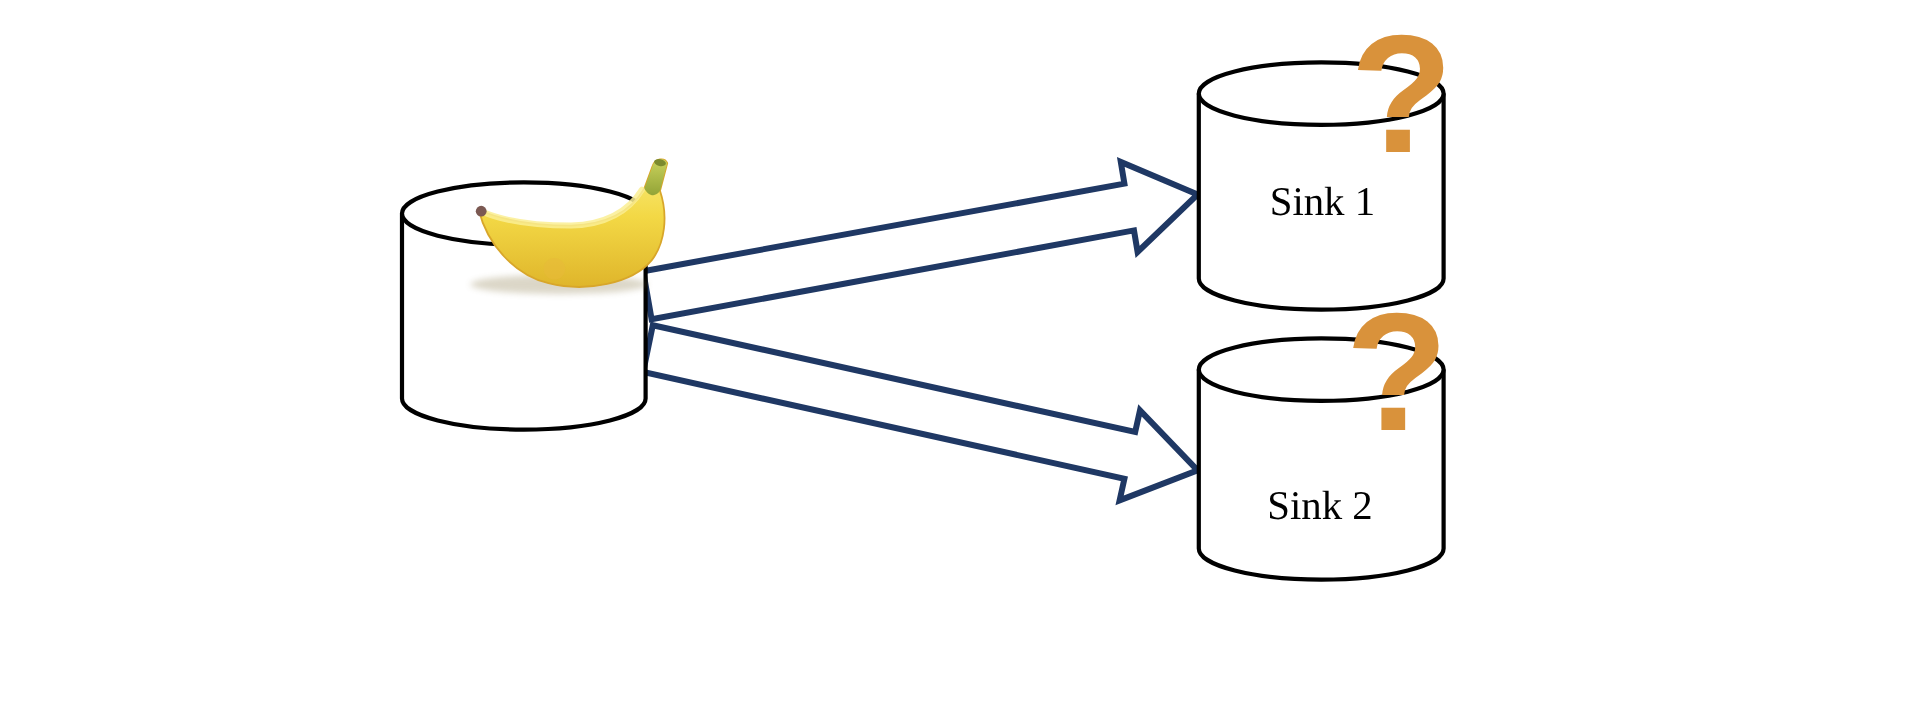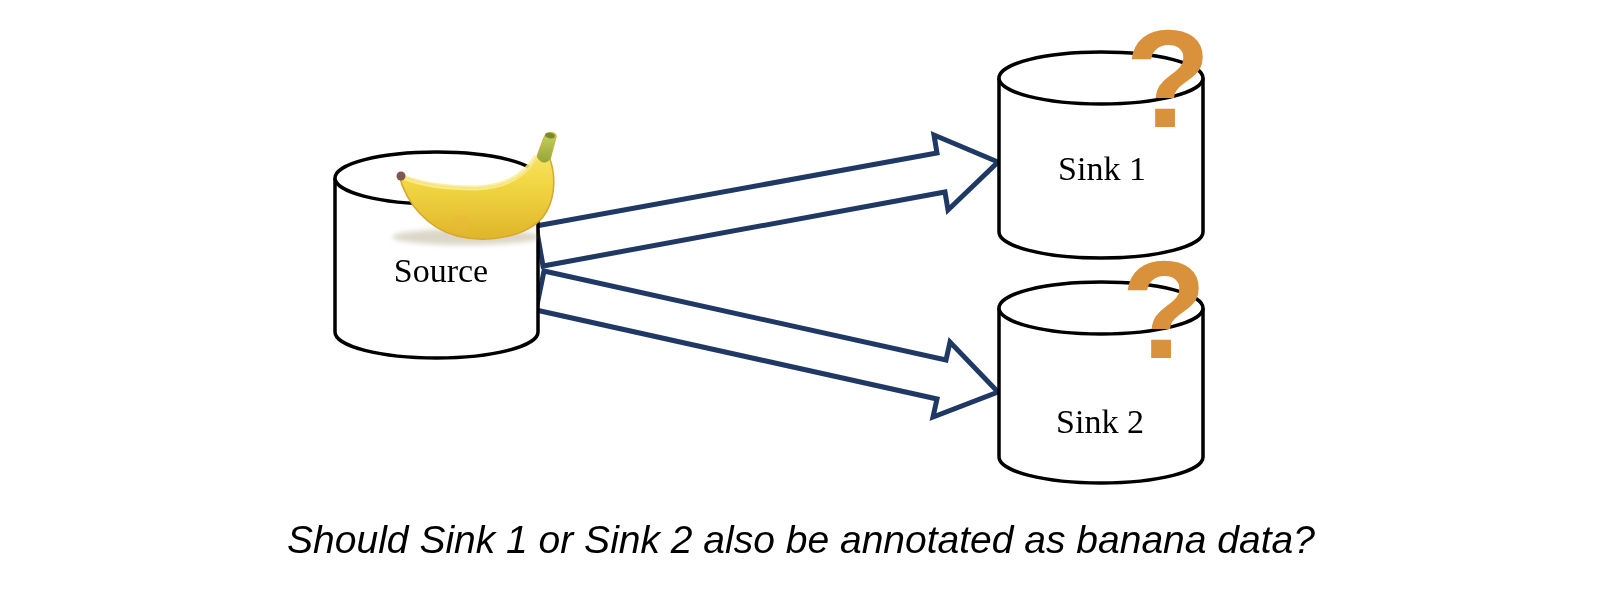--- a/index.html
+++ b/index.html
@@ -89,18 +89,16 @@
       <path d="M 401 176 C 421 185, 448 188, 476 188 C 505 187, 524 176, 535 158" fill="none" stroke="#FAEF93" stroke-width="5" stroke-linecap="round" opacity="0.85"></path>
       <path d="M 537 157 L 544 138 C 546 132, 554 131, 556 136 L 550 159 C 546 165, 540 163, 537 157 Z" fill="url(#stemGrad)"></path>
       <ellipse cx="550" cy="135.5" rx="5" ry="2.8" fill="#7C8A2E" transform="rotate(12 550 135.5)"></ellipse>
       <circle cx="401" cy="176" r="4.5" fill="#7B5952"></circle>
     </g>
 
     <text class="qmark" x="1168" y="127" fill="#D9923B">?</text>
     <text class="qmark" x="1164" y="358" fill="#D9923B">?</text>
   </svg>
 
-  <div class="lbl" style="left:441px; top:271px;">Source</div>
   <div class="lbl" style="left:1102px; top:169px;">Sink 1</div>
   <div class="lbl" style="left:1100px; top:399px;margin-top:23px;">Sink 2</div>
 
-  <div class="caption">Should Sink 1 or Sink 2 also be annotated as banana data?</div>
 </div>
 
 </body></html>

